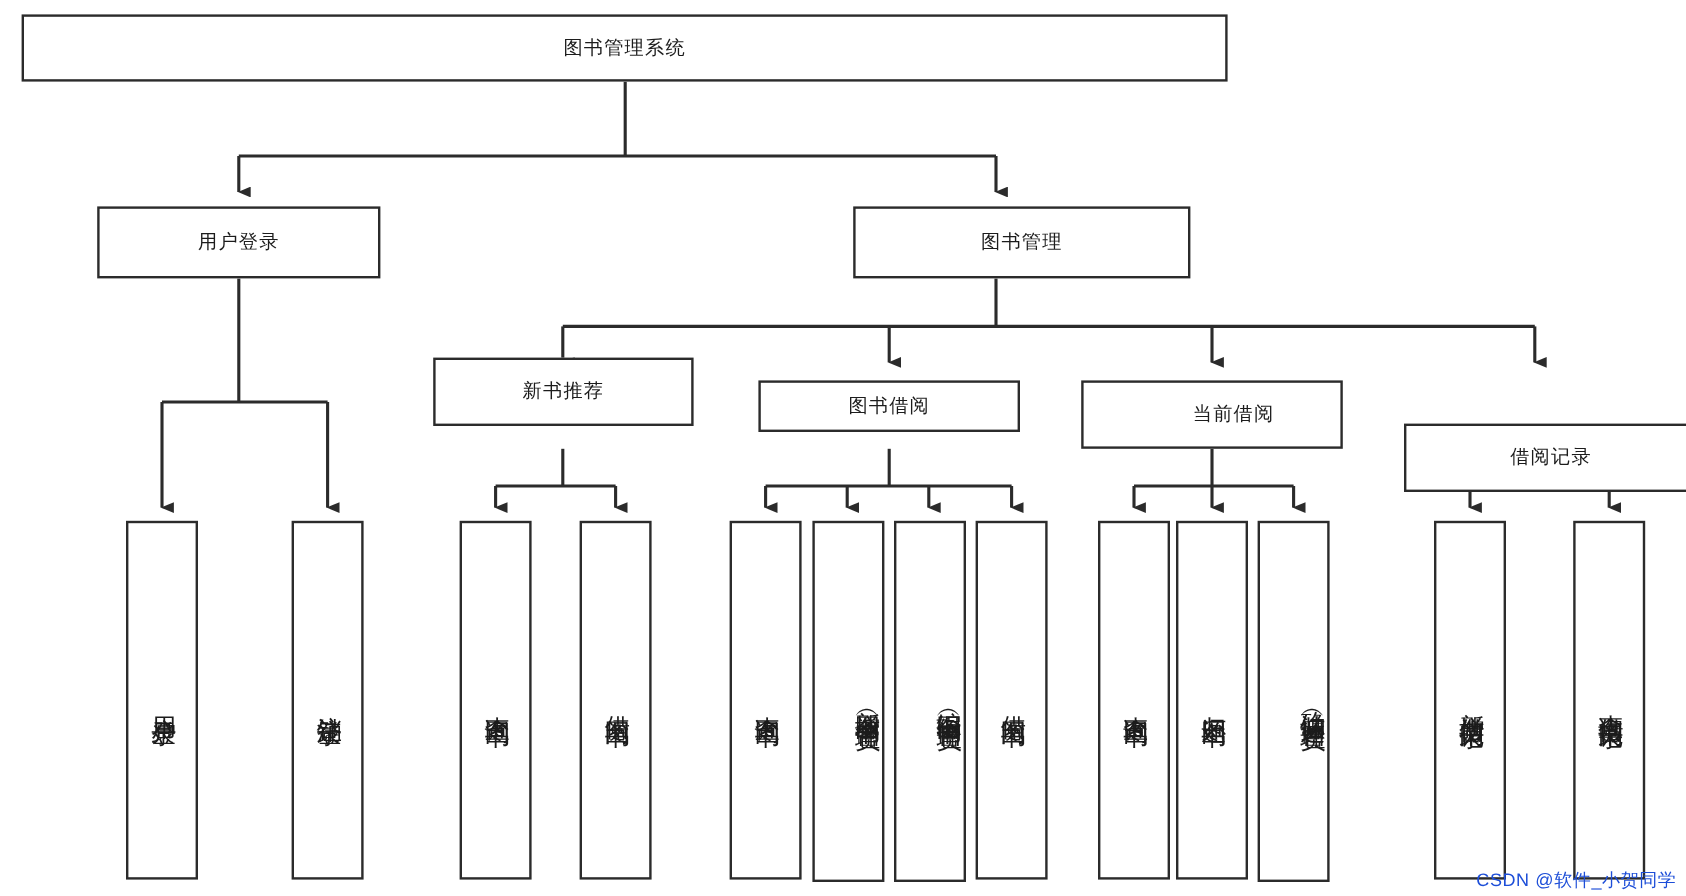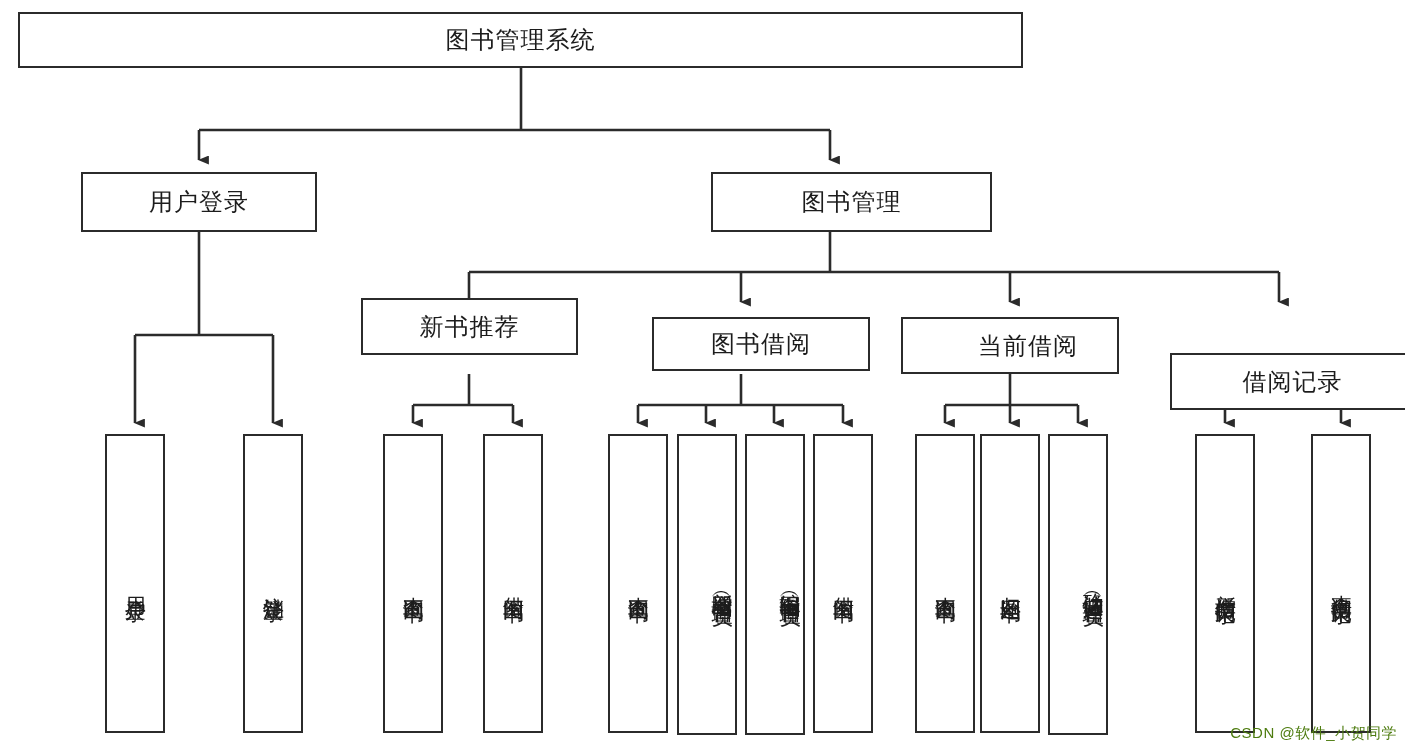--- a/index.html
+++ b/index.html
@@ -9,33 +9,33 @@
     overflow:hidden;position:relative;
   }
   #diagram{position:absolute;left:0;top:0;width:1405px;height:747px;}
   
   .node{
     position:absolute;box-sizing:border-box;
     border:2px solid #2b2b2b;background:#ffffff;
     display:flex;align-items:center;justify-content:center;
     color:#1c1c1c;
   }
-  .node.h{font-size:24px;letter-spacing:1px;}
+  .node.h{font-size:16px;letter-spacing:1px;}
   .node.v{
     writing-mode:vertical-rl;text-orientation:upright;
     font-size:21px;line-height:1.28;letter-spacing:2px;
     padding:4px 0;text-align:center;
   }
   .node.v.top{align-items:flex-start;}
   .node.v.mid{align-items:center;}
   
   #wires{position:absolute;left:0;top:0;width:1405px;height:747px;}
   #watermark{
     position:absolute;right:8px;bottom:4px;
-    font-size:15px;color:#4d7c0f;letter-spacing:0.5px;
+    font-size:15px;color:#1d4ed8;letter-spacing:0.5px;
     white-space:nowrap;
   }
 </style>
 </head>
 <body>
 
 <div id="diagram">
 
   <svg id="wires" viewBox="0 0 1405 747" xmlns="http://www.w3.org/2000/svg">
     <defs>
@@ -87,21 +87,21 @@
       <path d="M1341,405 L1341,423" marker-end="url(#arrow)"></path>
     </g>
   </svg>
 
   <div class="node h" style="left:18px;top:12px;width:1005px;height:56px;">图书管理系统</div>
 
   <div class="node h" style="left:81px;top:172px;width:236px;height:60px;">用户登录</div>
   <div class="node h" style="left:711px;top:172px;width:281px;height:60px;">图书管理</div>
 
   <div class="node h" style="left:361px;top:298px;width:217px;height:57px;">新书推荐</div>
-  <div class="node h" style="left:652px;top:317px;width:218px;height:54px;">图书借阅</div>
+  <div class="node h" style="left:632px;top:317px;width:218px;height:43px;">图书借阅</div>
   <div class="node h" style="left:901px;top:317px;width:218px;height:57px;padding-left:36px;">当前借阅</div>
   <div class="node h" style="left:1170px;top:317px;width:245px;height:57px;margin-top:36px;">借阅记录</div>
 
   <div class="node v mid" style="left:105px;top:434px;width:60px;height:299px;">用户登录</div>
   <div class="node v mid" style="left:243px;top:434px;width:60px;height:299px;">注销登录</div>
 
   <div class="node v mid" style="left:383px;top:434px;width:60px;height:299px;">查询图书</div>
   <div class="node v mid" style="left:483px;top:434px;width:60px;height:299px;">借阅图书</div>
 
   <div class="node v mid" style="left:608px;top:434px;width:60px;height:299px;">查询图书</div>

